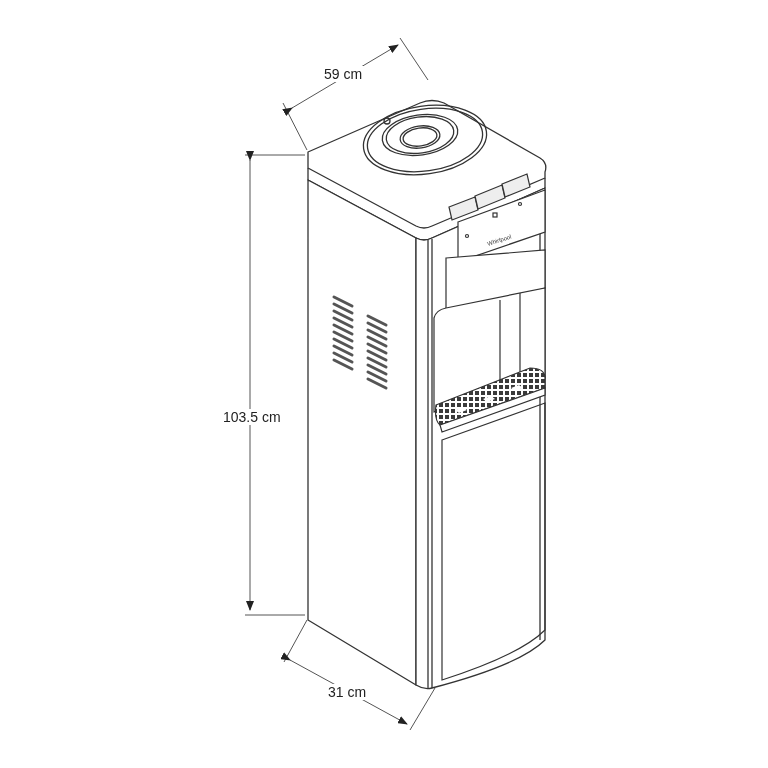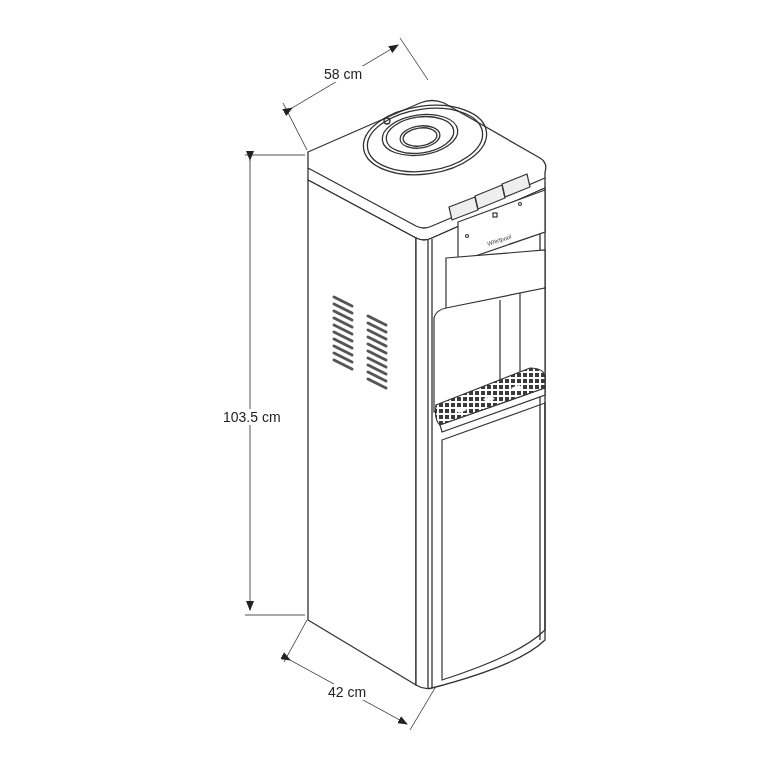--- a/index.html
+++ b/index.html
@@ -115,16 +115,16 @@
     <line x1="368" y1="337" x2="386" y2="346"></line>
     <line x1="368" y1="344" x2="386" y2="353"></line>
     <line x1="368" y1="351" x2="386" y2="360"></line>
     <line x1="368" y1="358" x2="386" y2="367"></line>
     <line x1="368" y1="365" x2="386" y2="374"></line>
     <line x1="368" y1="372" x2="386" y2="381"></line>
     <line x1="368" y1="379" x2="386" y2="388"></line>
   </g>
 </svg>
 
-<span class="dim-label" style="left:322px; top:66px;">58 cm</span>
+<span class="dim-label" style="left:322px; top:66px;">59 cm</span>
 <span class="dim-label" style="left:221px; top:376px;margin-top:33px;">103.5 cm</span>
-<span class="dim-label" style="left:326px; top:684px;">42 cm</span>
+<span class="dim-label" style="left:326px; top:684px;">31 cm</span>
 </div>
 
 </body></html>

